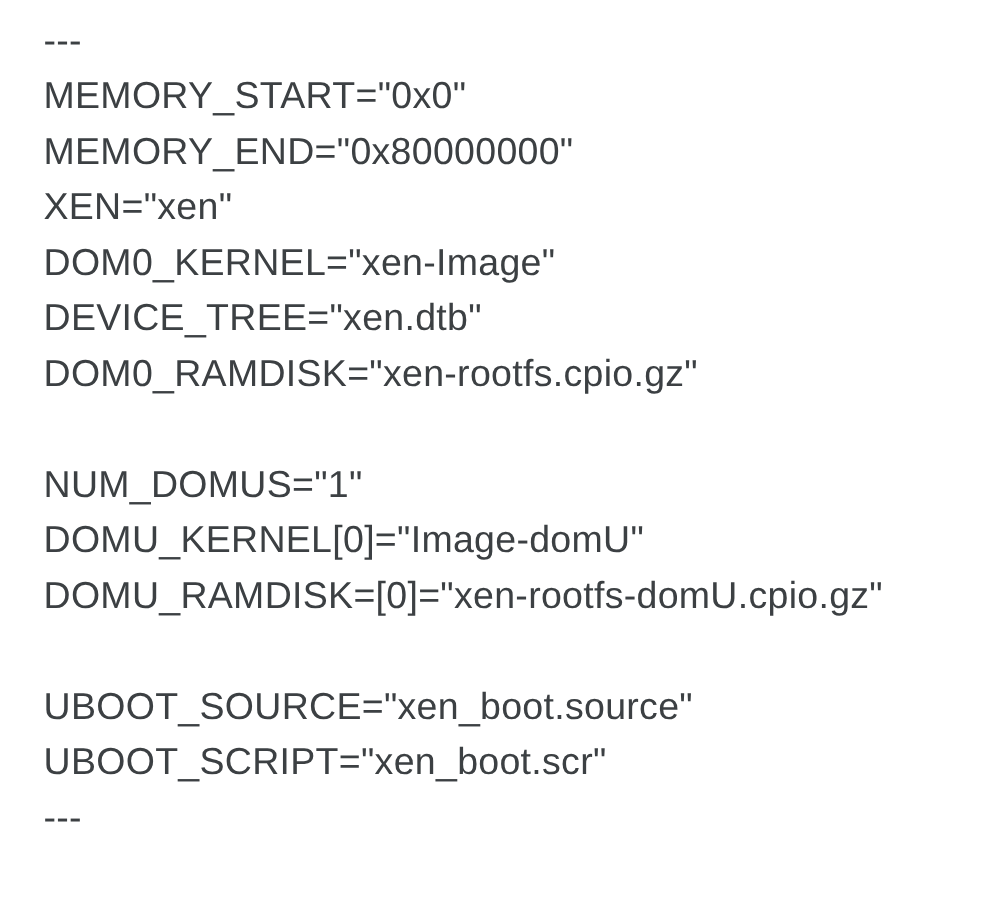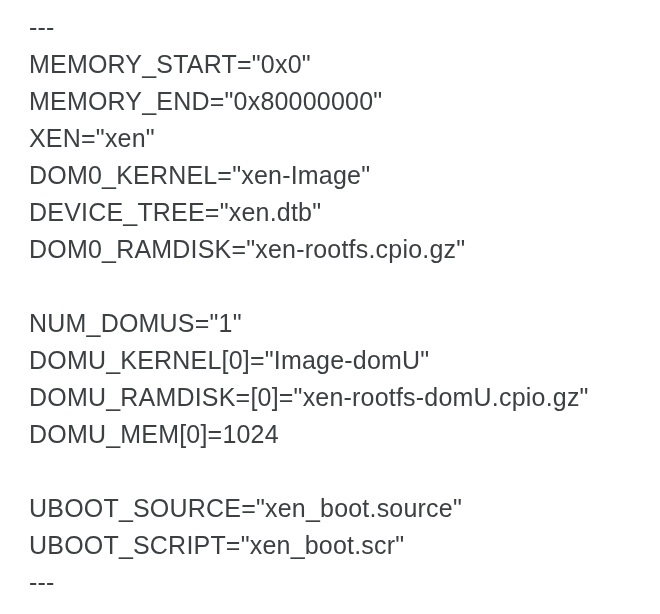--- a/index.html
+++ b/index.html
@@ -35,18 +35,17 @@
   <div class="line">MEMORY_START="0x0"</div>
   <div class="line">MEMORY_END="0x80000000"</div>
   <div class="line">XEN="xen"</div>
   <div class="line">DOM0_KERNEL="xen-Image"</div>
   <div class="line">DEVICE_TREE="xen.dtb"</div>
   <div class="line">DOM0_RAMDISK="xen-rootfs.cpio.gz"</div>
   <div class="line"></div>
   <div class="line">NUM_DOMUS="1"</div>
   <div class="line">DOMU_KERNEL[0]="Image-domU"</div>
   <div class="line">DOMU_RAMDISK=[0]="xen-rootfs-domU.cpio.gz"</div>
-  <div class="line">DOMU_MEM[0]=1024</div>
   <div class="line"></div>
   <div class="line">UBOOT_SOURCE="xen_boot.source"</div>
   <div class="line">UBOOT_SCRIPT="xen_boot.scr"</div>
   <div class="line">---</div>
 </div>
 
 </body></html>

